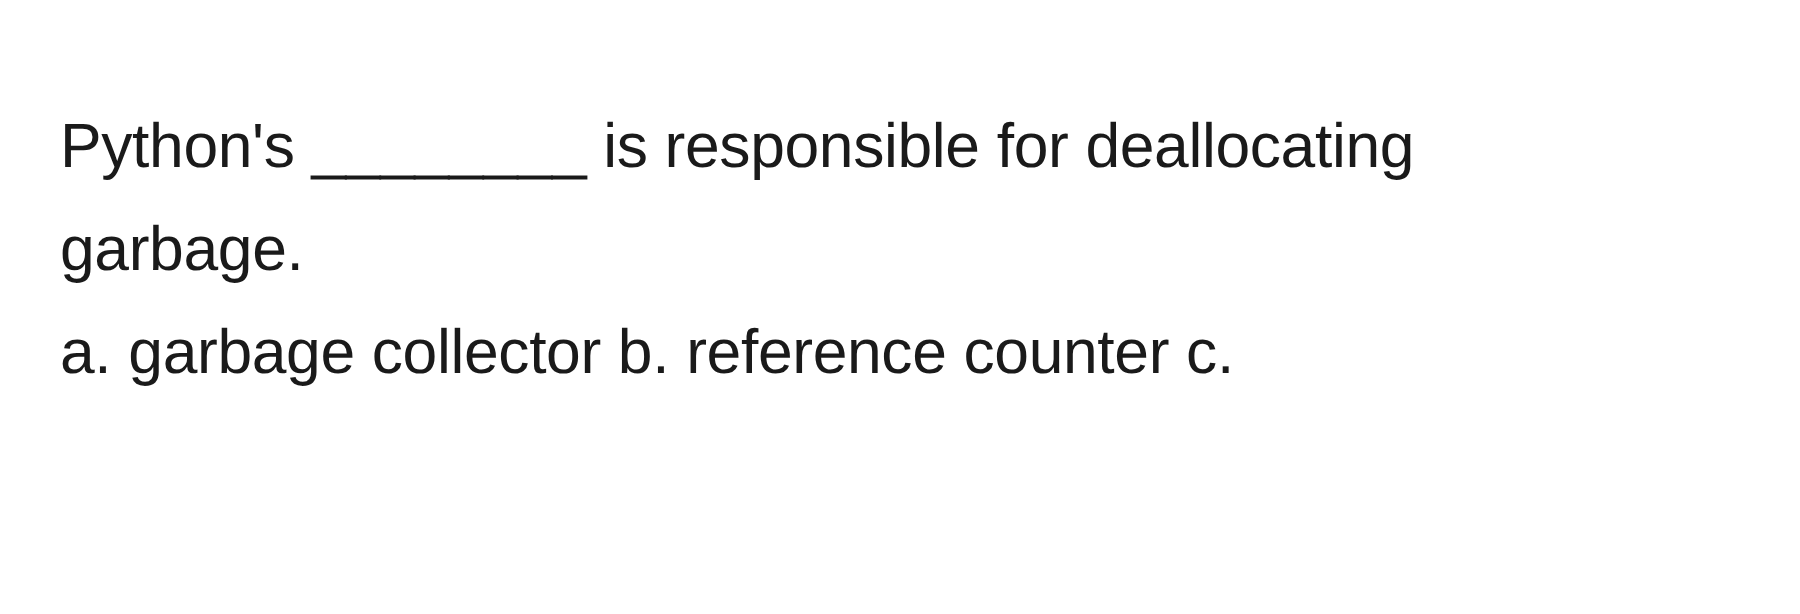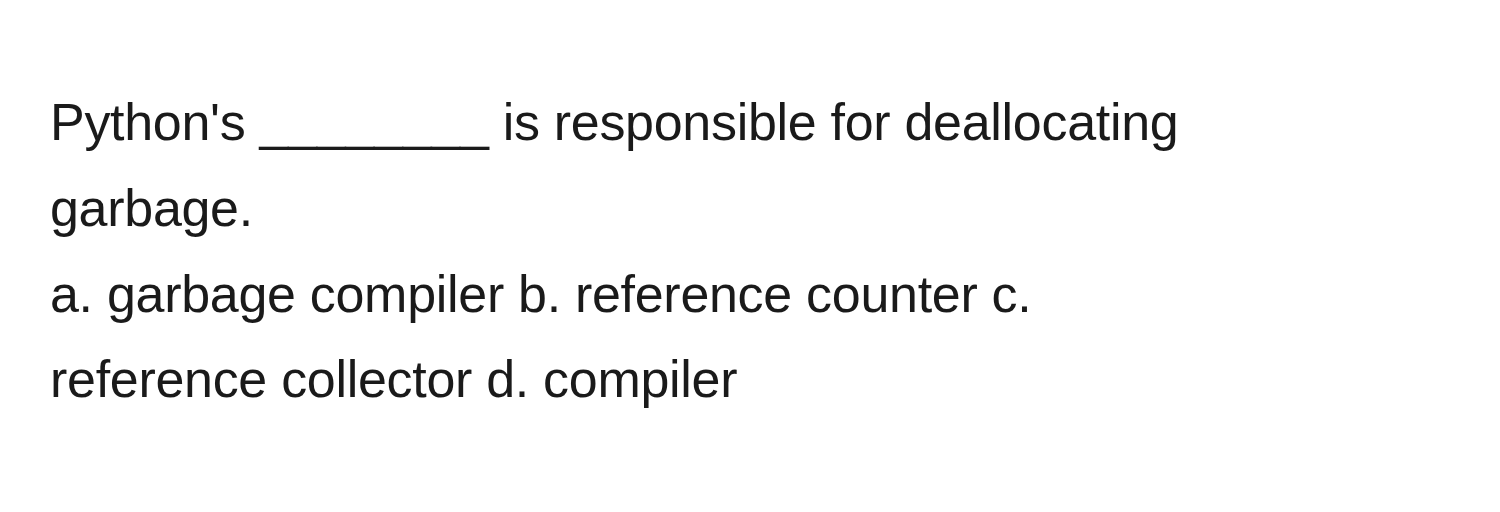--- a/index.html
+++ b/index.html
@@ -21,15 +21,14 @@
       font-weight: 400;
       letter-spacing: -0.3px;
     }
   </style>
 </head>
 <body>
 
 <div class="question-text">
   <div>Python's ________ is responsible for deallocating</div>
   <div>garbage.</div>
-  <div>a. garbage compiler b. reference counter c.</div>
-  <div>reference collector d. compiler</div>
+  <div>a. garbage collector b. reference counter c.</div>
 </div>
 
 </body></html>

